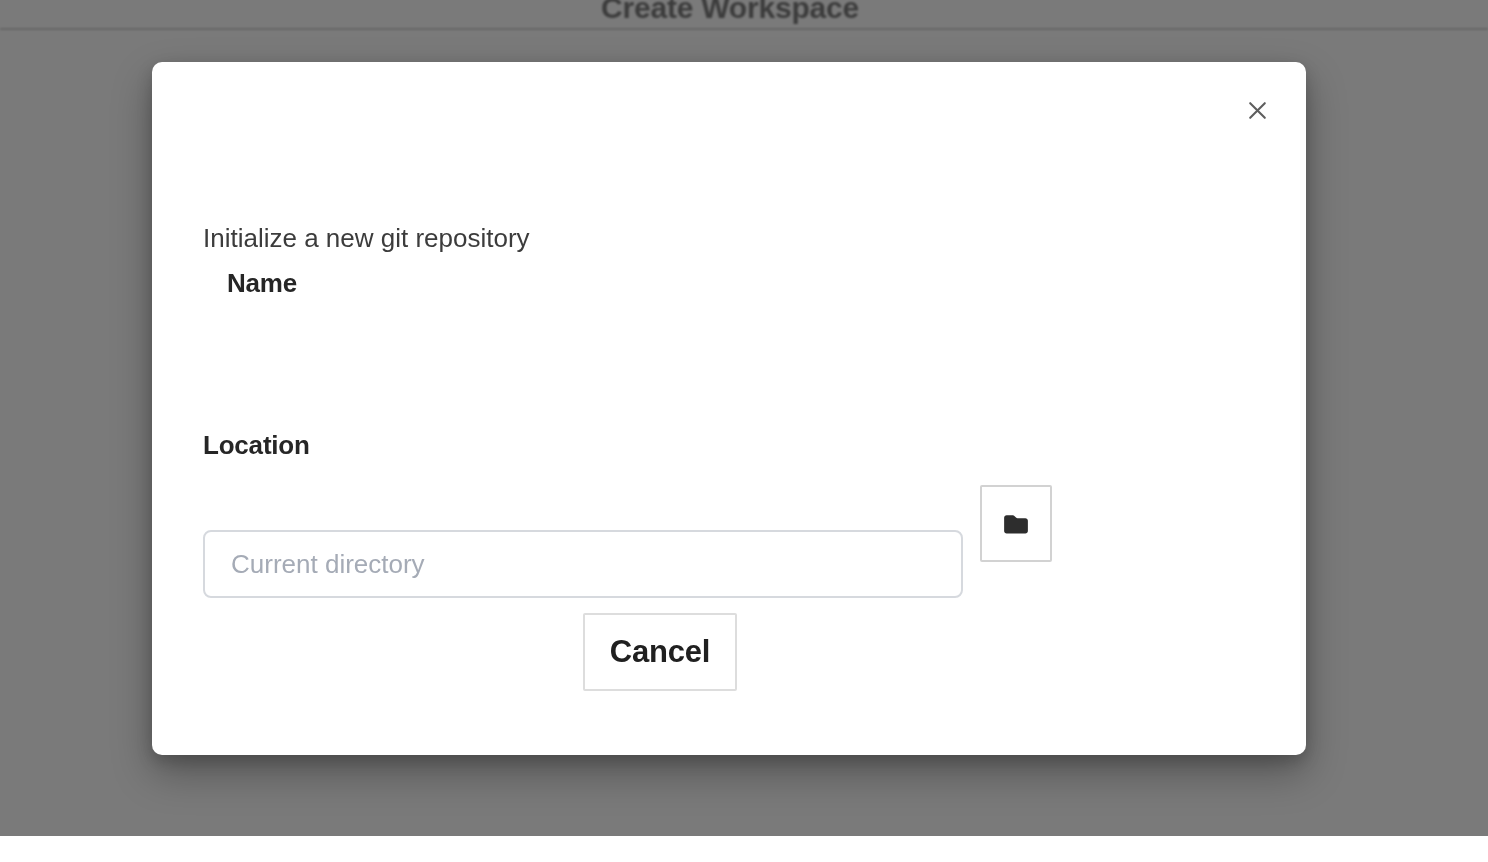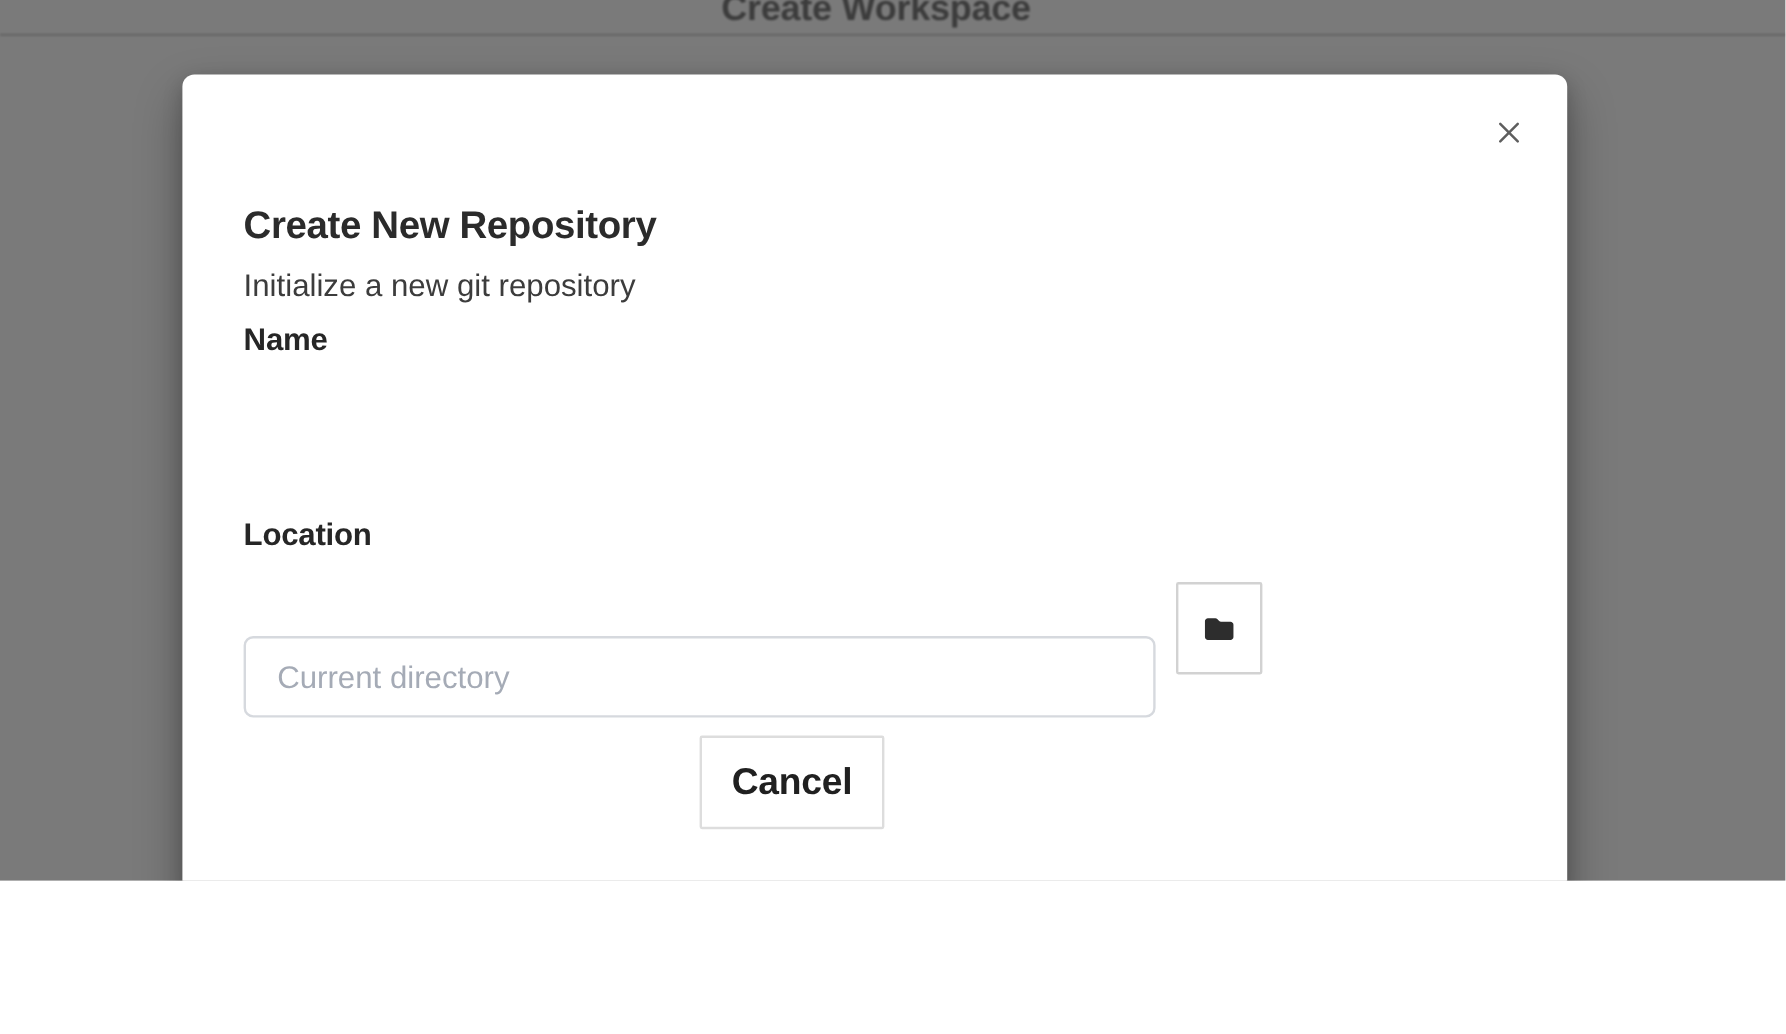--- a/index.html
+++ b/index.html
@@ -2,21 +2,21 @@
 <html><head>
 <meta charset="utf-8">
 <style>
   * { margin: 0; padding: 0; box-sizing: border-box; }
   html, body {
     width: 1488px; height: 862px;
     overflow: hidden;
     font-family: "Liberation Sans", "DejaVu Sans", sans-serif;
     background: #ffffff;
   }
-  .stage { position: relative; width: 1488px; height: 734px; overflow: hidden; }
+  .stage { position: relative; width: 1488px; height: 836px; overflow: hidden; }
 
   
   .underlay {
     position: absolute; inset: 0;
     background: #ffffff;
     filter: blur(0.8px);
   }
   .underlay-title {
     position: absolute;
     top: -9px; left: 0;
@@ -78,21 +78,21 @@
   }
 
   .field-label {
     position: absolute;
     left: 51px;
     font-size: 26px;
     font-weight: 700;
     color: #262626;
     letter-spacing: -0.2px;
   }
-  .label-name { top: 206px; }
+  .label-name { top: 206px; margin-left: 24px; }
   .label-location { top: 368px; }
 
   .text-input {
     position: absolute;
     left: 51px;
     height: 70px;
     border: 2px solid #d6d9de;
     border-radius: 8px;
     background: #ffffff;
     font-family: "Liberation Sans", "DejaVu Sans", sans-serif;
@@ -155,21 +155,20 @@
   <div class="modal">
 
     <button class="close-btn" aria-label="Close">
       <span style="display:flex;">
         <svg width="25" height="25" viewBox="0 0 24 24">
           <path d="M5 5l14 14M19 5L5 19" stroke="#5e5e5e" stroke-width="2" stroke-linecap="round" fill="none"></path>
         </svg>
       </span>
     </button>
 
-    <h1 class="modal-title">Create New Repository</h1>
 
     <p class="modal-subtitle">Initialize a new git repository</p>
 
     <label class="field-label label-name">Name</label>
 
 
     <label class="field-label label-location">Location</label>
 
     <input class="text-input input-location" type="text" placeholder="Current directory" style="">
 

